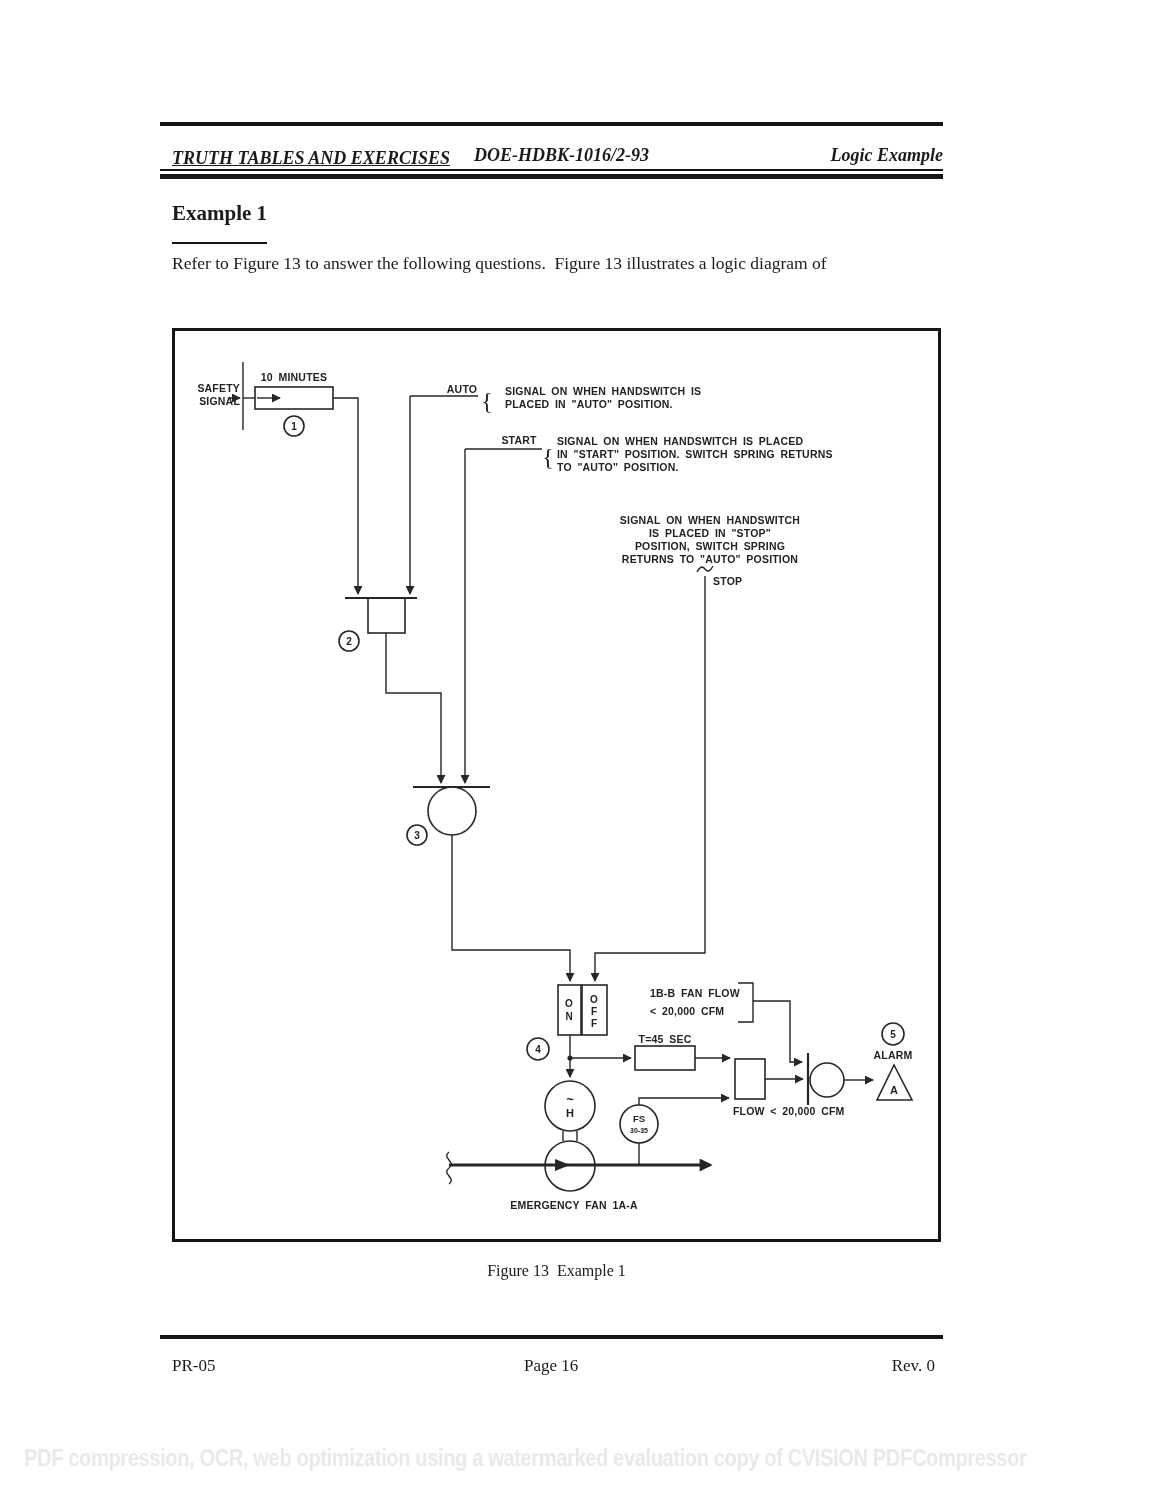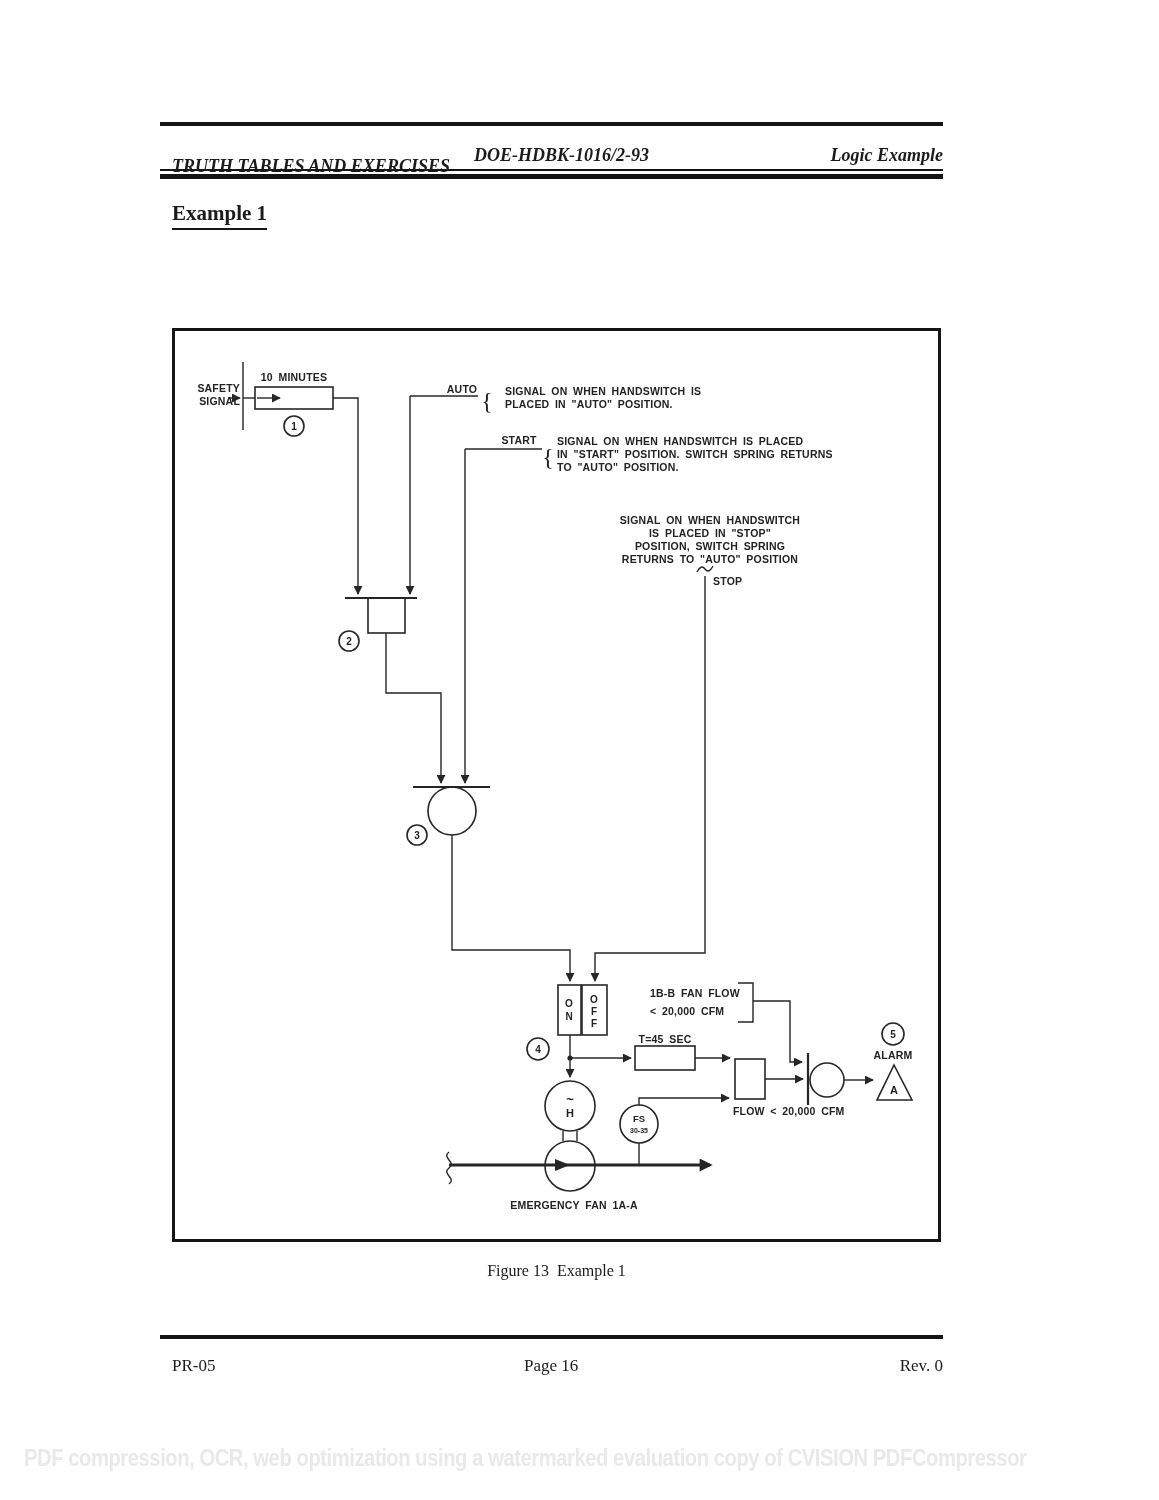--- a/index.html
+++ b/index.html
@@ -3,21 +3,21 @@
 <meta charset="utf-8">
 <style>
   html,body{margin:0;padding:0;background:#888;}
   .page{
     position:relative;width:1159px;height:1500px;background:#ffffff;
     font-family:"Liberation Serif", serif;color:#1b1b1b;overflow:hidden;margin:0 auto;
   }
   .abs{position:absolute;}
   .rule{position:absolute;background:#151515;}
   .hdr-text{position:absolute;font:600 italic 18px "Liberation Serif", serif;color:#1b1b1b;white-space:nowrap;}
-  .title{position:absolute;font:700 21px "Liberation Serif", serif;border-bottom:2px solid #151515;padding-bottom:2px;}
+  .title{position:absolute;font:700 21px "Liberation Serif", serif;border-bottom:2px solid #151515;padding-bottom:16px;}
   .body-line{display:block;white-space:pre-wrap;font:17.5px/23px "Liberation Serif", serif;}
   .caption{position:absolute;left:172px;top:1262px;width:769px;text-align:center;
            font:16px "Liberation Serif", serif;white-space:pre-wrap;}
   .ftr-text{position:absolute;font:17px "Liberation Serif", serif;white-space:nowrap;}
   .watermark{
     position:absolute;left:24px;top:1444px;font:700 24px "Liberation Sans", sans-serif;
     color:#e9e9e9;white-space:nowrap;letter-spacing:-0.5px;
     transform:scaleX(0.84);transform-origin:left top;
   }
   
@@ -34,27 +34,28 @@
 </style>
 </head>
 <body>
 
 <div class="page">
 
   <div class="rule" style="left:160px;top:122px;width:783px;height:4px;"></div>
   <div class="rule" style="left:160px;top:169px;width:783px;height:2px;"></div>
   <div class="rule" style="left:160px;top:174px;width:783px;height:5px;"></div>
 
-  <div class="hdr-text" style="left:172px;top:156px;">TRUTH TABLES AND EXERCISES</div>
+  <div class="hdr-text" style="left:172px;top:148px;text-decoration:underline;">TRUTH TABLES AND EXERCISES</div>
   <div class="hdr-text" style="left:474px;top:145px;">DOE-HDBK-1016/2-93</div>
   <div class="hdr-text" style="right:216px;top:145px;">Logic Example</div>
 
   <div class="title" style="left:172px;top:201px;">Example 1</div>
 
   <div class="abs" style="left:172px;top:252px;width:790px;">
+    <span class="body-line">Refer to Figure 13 to answer the following questions.  Figure 13 illustrates a logic diagram of</span>
   </div>
 
   <div class="abs" style="left:172px;top:328px;width:769px;height:914px;">
     <svg width="769" height="914" viewBox="0 0 769 914">
       <defs>
         <marker id="arr" viewBox="0 0 10 10" refX="9" refY="5" markerWidth="9" markerHeight="9" orient="auto-start-reverse" markerUnits="userSpaceOnUse">
           <path d="M0,0 L10,5 L0,10 z" fill="#262626"></path>
         </marker>
         <marker id="arrBig" viewBox="0 0 10 10" refX="8" refY="5" markerWidth="14" markerHeight="13" orient="auto-start-reverse" markerUnits="userSpaceOnUse">
           <path d="M0,0 L10,5 L0,10 z" fill="#262626"></path>
@@ -167,16 +168,16 @@
       <path class="ln" d="M277,824 C269,830 285,834 277,840 C269,846 285,850 277,856" stroke-width="1.8"></path>
       <text class="dt dtm" x="402" y="881">EMERGENCY FAN 1A-A</text>
     </svg>
   </div>
 
   <div class="caption">Figure 13  Example 1</div>
 
   <div class="rule" style="left:160px;top:1335px;width:783px;height:4px;"></div>
   <div class="ftr-text" style="left:172px;top:1356px;">PR-05</div>
   <div class="ftr-text" style="left:524px;top:1356px;">Page 16</div>
-  <div class="ftr-text" style="right:216px;top:1356px;">Rev. 0</div>
+  <div class="ftr-text" style="right:224px;top:1356px;">Rev. 0</div>
 
   <div class="watermark">PDF compression, OCR, web optimization using a watermarked evaluation copy of CVISION PDFCompressor</div>
 </div>
 
 </body></html>

